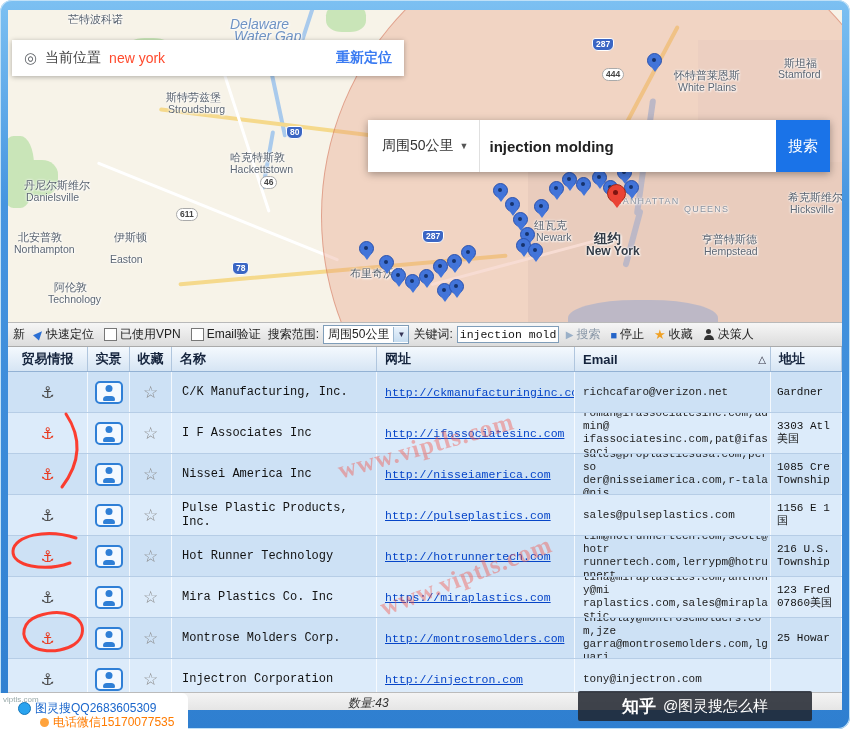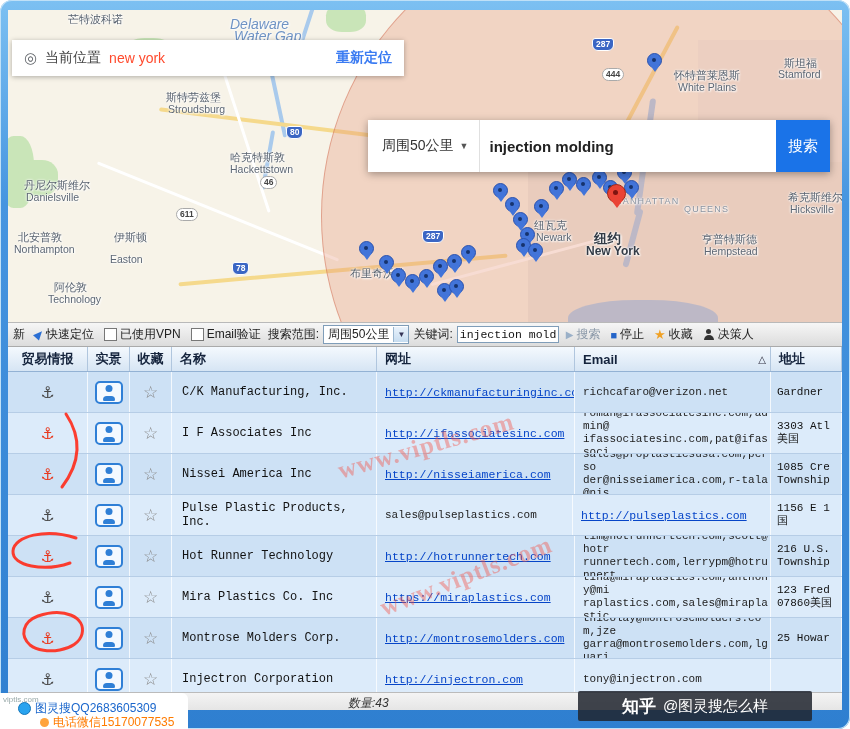--- a/index.html
+++ b/index.html
@@ -347,24 +347,24 @@
           <div class="cell col-trade center">
             <span class="anchor">⚓</span>
           </div>
           <div class="cell col-view center">
             <div class="sv"></div>
           </div>
           <div class="cell col-fav center">
             <span class="star">☆</span>
           </div>
           <div class="cell col-name name-c">Pulse Plastic Products, Inc.</div>
+          <div class="cell col-url url-c">
+            <a href="#">http://pulseplastics.com</a>
+          </div>
           <div class="cell col-email email-c">sales@pulseplastics.com</div>
-          <div class="cell col-url url-c">
-            <a href="#">http://pulseplastics.com</a>
-          </div>
           <div class="cell col-addr addr-c">1156 E 1
 国</div>
         </div>
         <div class="trow" style="background: rgb(205, 225, 245);">
           <div class="cell col-trade center">
             <span class="anchor red">⚓</span>
           </div>
           <div class="cell col-view center">
             <div class="sv"></div>
           </div>

